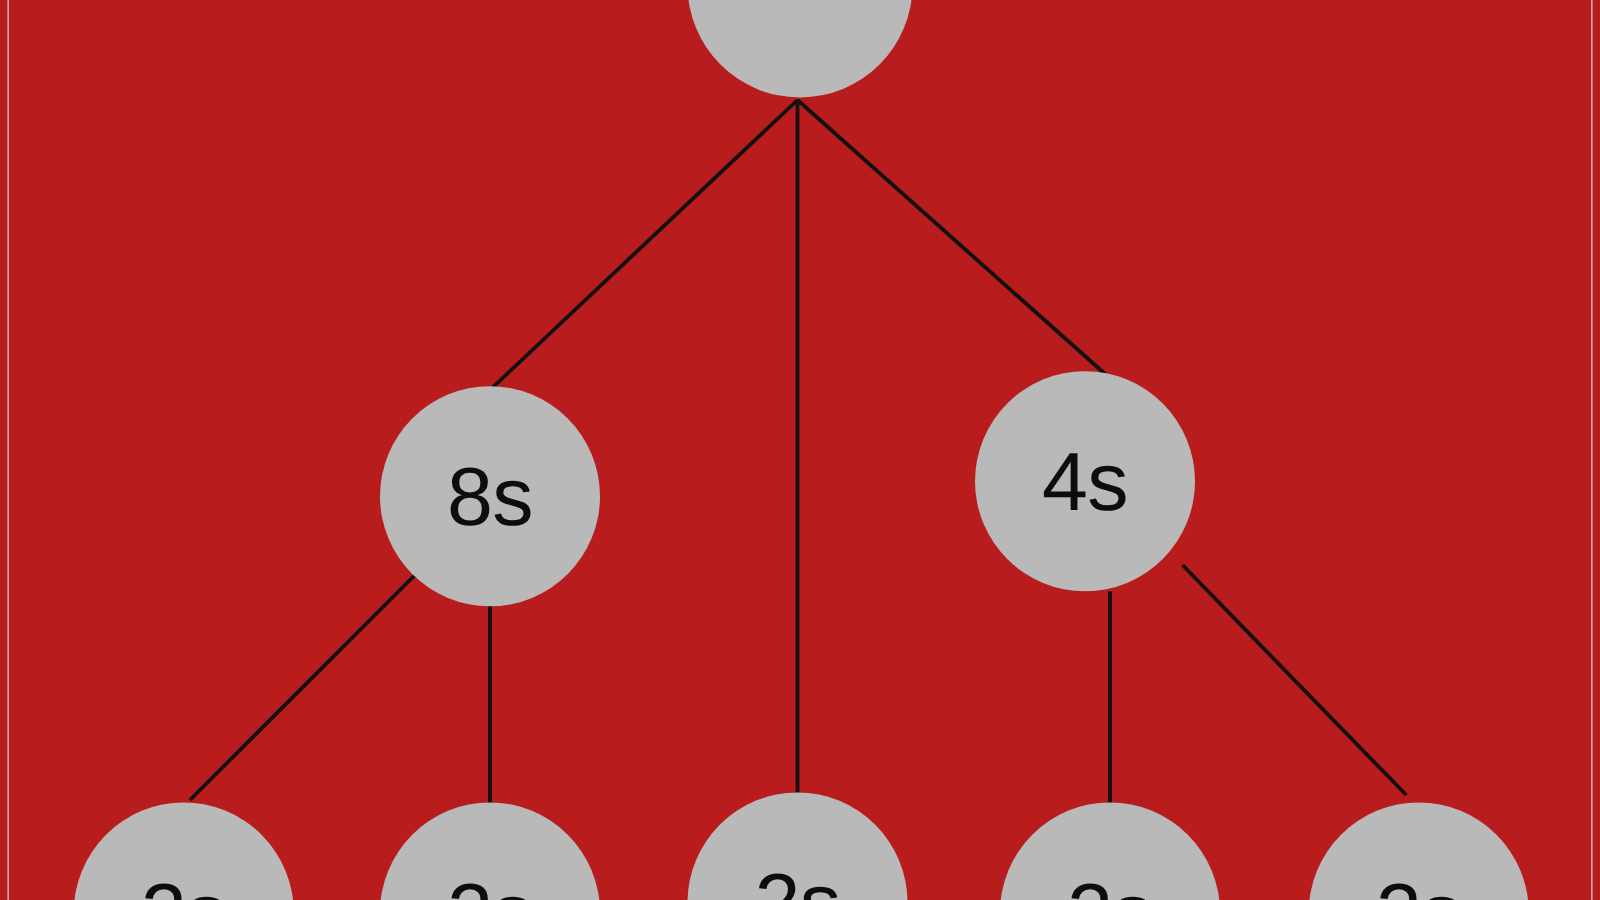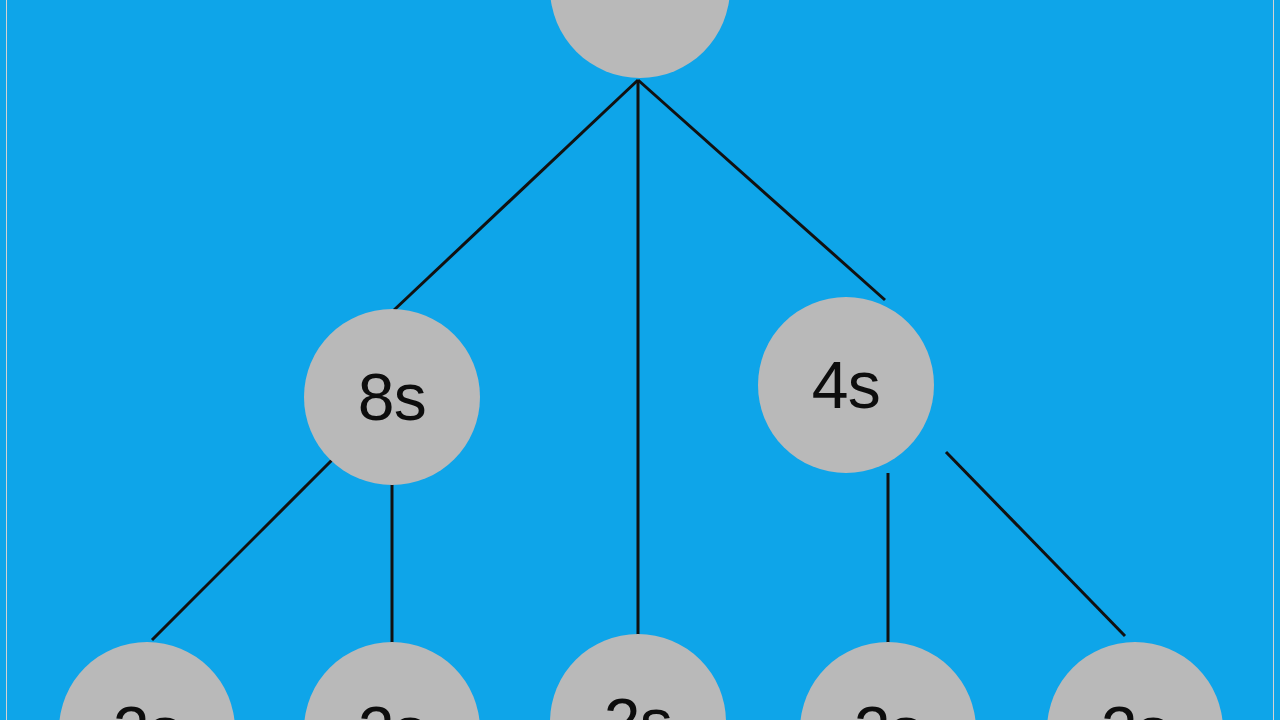--- a/index.html
+++ b/index.html
@@ -40,21 +40,21 @@
     top:0;
     width:1px; height:720px;
     background:#d3d3d3;
   }
   #frame-edge-left{ left:6px; }
   #frame-edge-right{ left:1273px; }
 </style>
 </head>
 <body>
 
-<div id="stage" style="background: #0ea5e9;">
+<div id="stage" style="background: #b91c1c;">
 
   <div class="frame-edge" id="frame-edge-left"></div>
   <div class="frame-edge" id="frame-edge-right"></div>
 
   <svg id="edge-layer" viewBox="0 0 1280 720">
       <line x1="638" y1="80" x2="393" y2="311" stroke="#111111" stroke-width="3" stroke-linecap="butt"></line>
       <line x1="638" y1="80" x2="638" y2="636" stroke="#111111" stroke-width="3" stroke-linecap="butt"></line>
       <line x1="638" y1="80" x2="885" y2="300" stroke="#111111" stroke-width="3" stroke-linecap="butt"></line>
       <line x1="333" y1="459" x2="152" y2="640" stroke="#111111" stroke-width="3" stroke-linecap="butt"></line>
       <line x1="392" y1="484" x2="392" y2="643" stroke="#111111" stroke-width="3" stroke-linecap="butt"></line>
@@ -62,21 +62,21 @@
       <line x1="946" y1="452" x2="1125" y2="636" stroke="#111111" stroke-width="3" stroke-linecap="butt"></line>
     </svg>
 
   <div id="node-layer">
       <div class="node" style="left: 550px; top: -102px; width: 180px; height: 180px; background: rgb(185, 185, 185);">
         <span class="node-label" style="color: rgb(13, 13, 13);"></span>
       </div>
       <div class="node" style="left: 304px; top: 309px; width: 176px; height: 176px; background: rgb(185, 185, 185);">
         <span class="node-label" style="color: rgb(13, 13, 13);">8s</span>
       </div>
-      <div class="node" style="left: 758px; top: 297px; width: 176px; height: 176px; background: rgb(185, 185, 185);">
+      <div class="node" style="left: 780px; top: 297px; width: 176px; height: 176px; background: rgb(185, 185, 185);">
         <span class="node-label" style="color: rgb(13, 13, 13);">4s</span>
       </div>
       <div class="node" style="left: 59px; top: 642px; width: 176px; height: 176px; background: rgb(185, 185, 185);">
         <span class="node-label" style="color: rgb(13, 13, 13);">2s</span>
       </div>
       <div class="node" style="left: 304px; top: 642px; width: 176px; height: 176px; background: rgb(185, 185, 185);">
         <span class="node-label" style="color: rgb(13, 13, 13);">2s</span>
       </div>
       <div class="node" style="left: 550px; top: 634px; width: 176px; height: 176px; background: rgb(185, 185, 185);">
         <span class="node-label" style="color: rgb(13, 13, 13);">2s</span>

